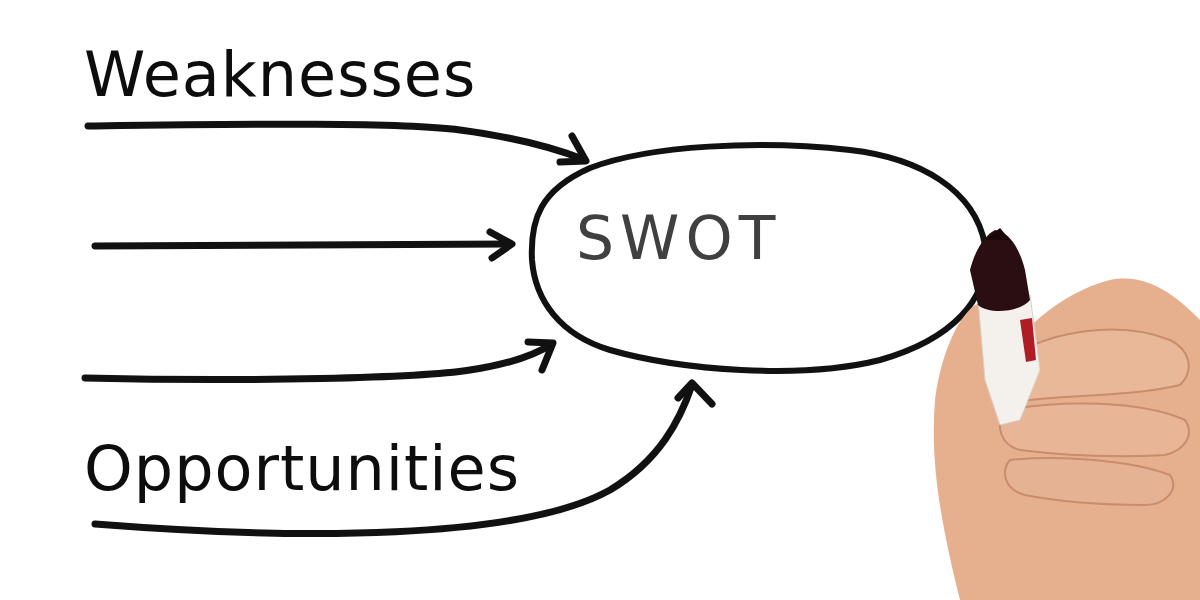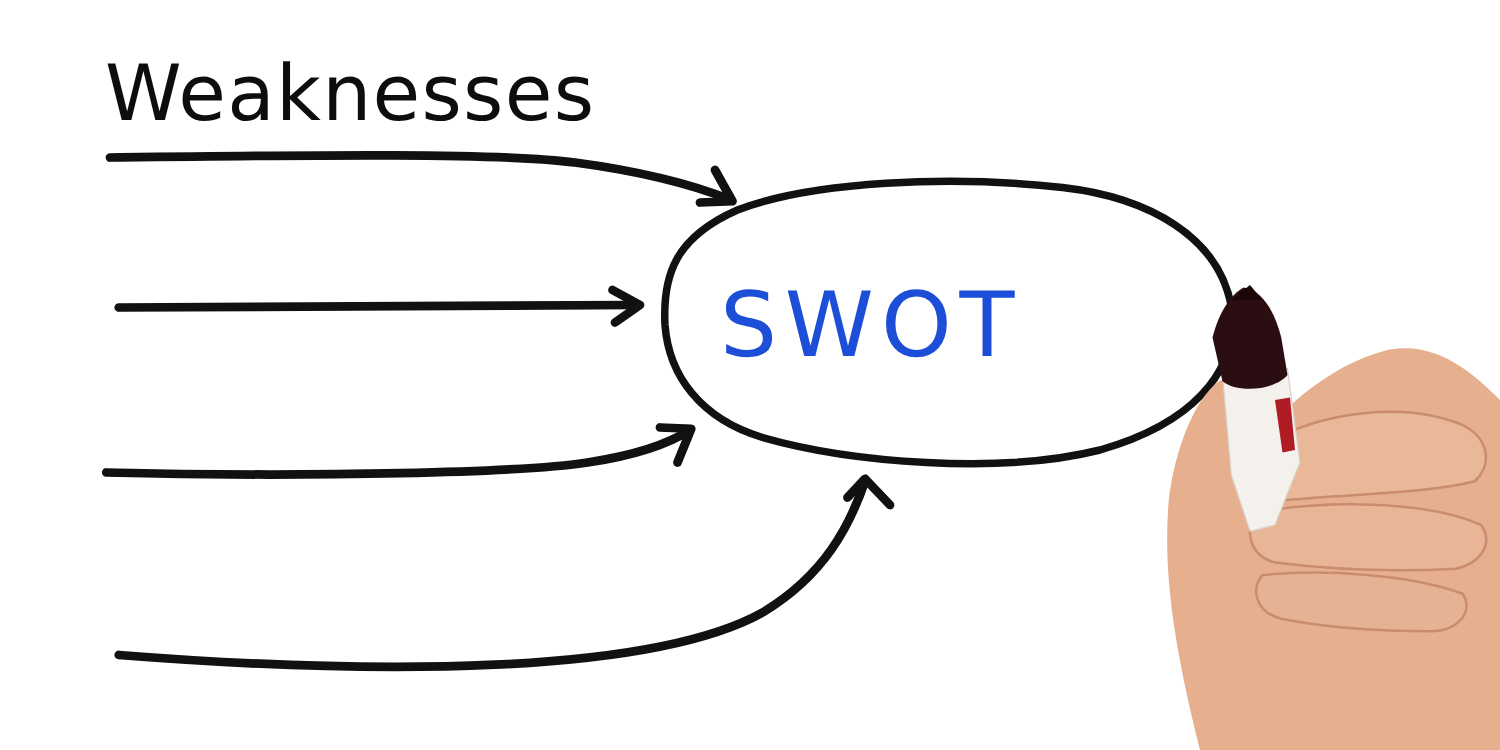--- a/index.html
+++ b/index.html
@@ -7,21 +7,21 @@
   .stage { position: absolute; left: 0; top: 0; width: 1200px; height: 600px; }
   .label {
     position: absolute; color: #0d0d0d; font-family: "DejaVu Sans", sans-serif;
     font-weight: normal; letter-spacing: 1px; white-space: nowrap; line-height: 1;
   }
   .lbl-w { left: 84px; top: 44px; font-size: 62px; }
   .lbl-t { left: 88px; top: 178px; font-size: 62px; }
   .lbl-s { left: 80px; top: 300px; font-size: 62px; }
   .lbl-o { left: 84px; top: 438px; font-size: 62px; }
   .center-label {
-    position: absolute; left: 576px; top: 224px; font-size: 72px; color: #1d4ed8;
+    position: absolute; left: 576px; top: 208px; font-size: 60px; color: #404040;
     font-family: "DejaVu Sans", sans-serif; letter-spacing: 6px; line-height: 1;
   }
   svg { position: absolute; left: 0; top: 0; }
 </style>
 </head>
 <body>
 
 <div class="stage">
 
   <svg width="1200" height="600" viewBox="0 0 1200 600">
@@ -49,15 +49,16 @@
       <path d="M1010,460 C1060,455 1130,460 1170,475 C1180,490 1165,505 1145,505 C1090,505 1050,500 1025,495 C1005,490 1000,472 1010,460 Z" fill="#e6b294" stroke="#c98c6c" stroke-width="2"></path>
 
       <path d="M978,300 L1030,295 L1040,370 L1020,420 L1000,425 L985,380 Z" fill="#f4f0ec" stroke="#d8d0c8" stroke-width="1"></path>
       <path d="M1020,320 L1032,318 L1036,360 L1026,362 Z" fill="#b01c24"></path>
       <path d="M970,270 C975,250 985,235 995,230 C1010,232 1020,250 1025,270 L1030,300 C1020,312 990,315 978,305 Z" fill="#2a0e12"></path>
       <path d="M985,240 L1000,228 L1010,240 Z" fill="#1a0507"></path>
     </g>
   </svg>
 
   <div class="label lbl-w">Weaknesses</div>
+  <div class="label lbl-o">Opportunities</div>
   <div class="center-label">SWOT</div>
 
 </div>
 
 </body></html>

